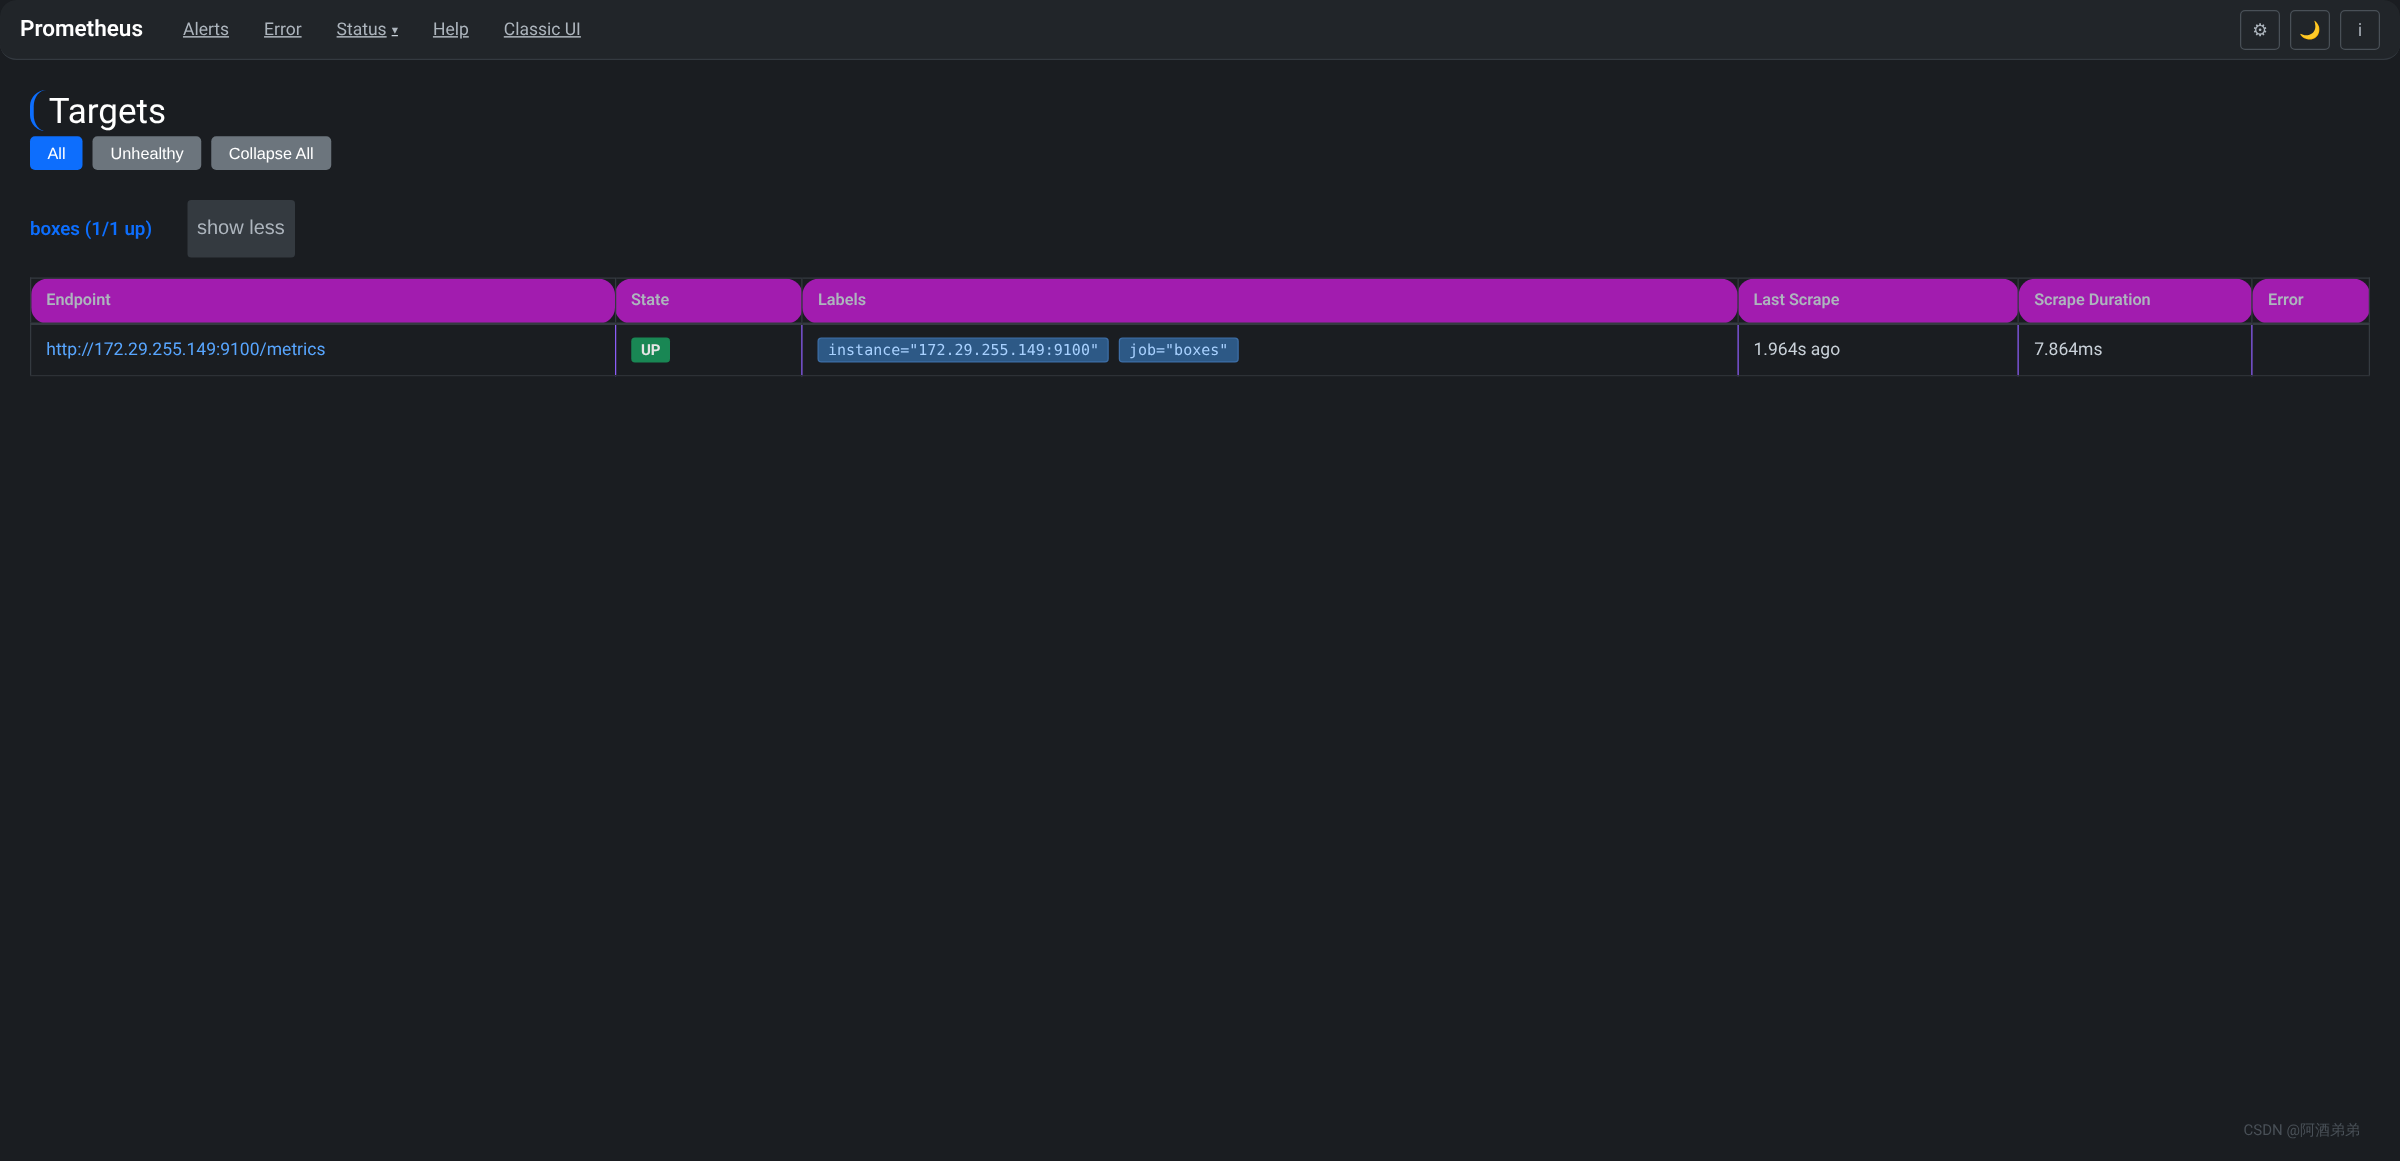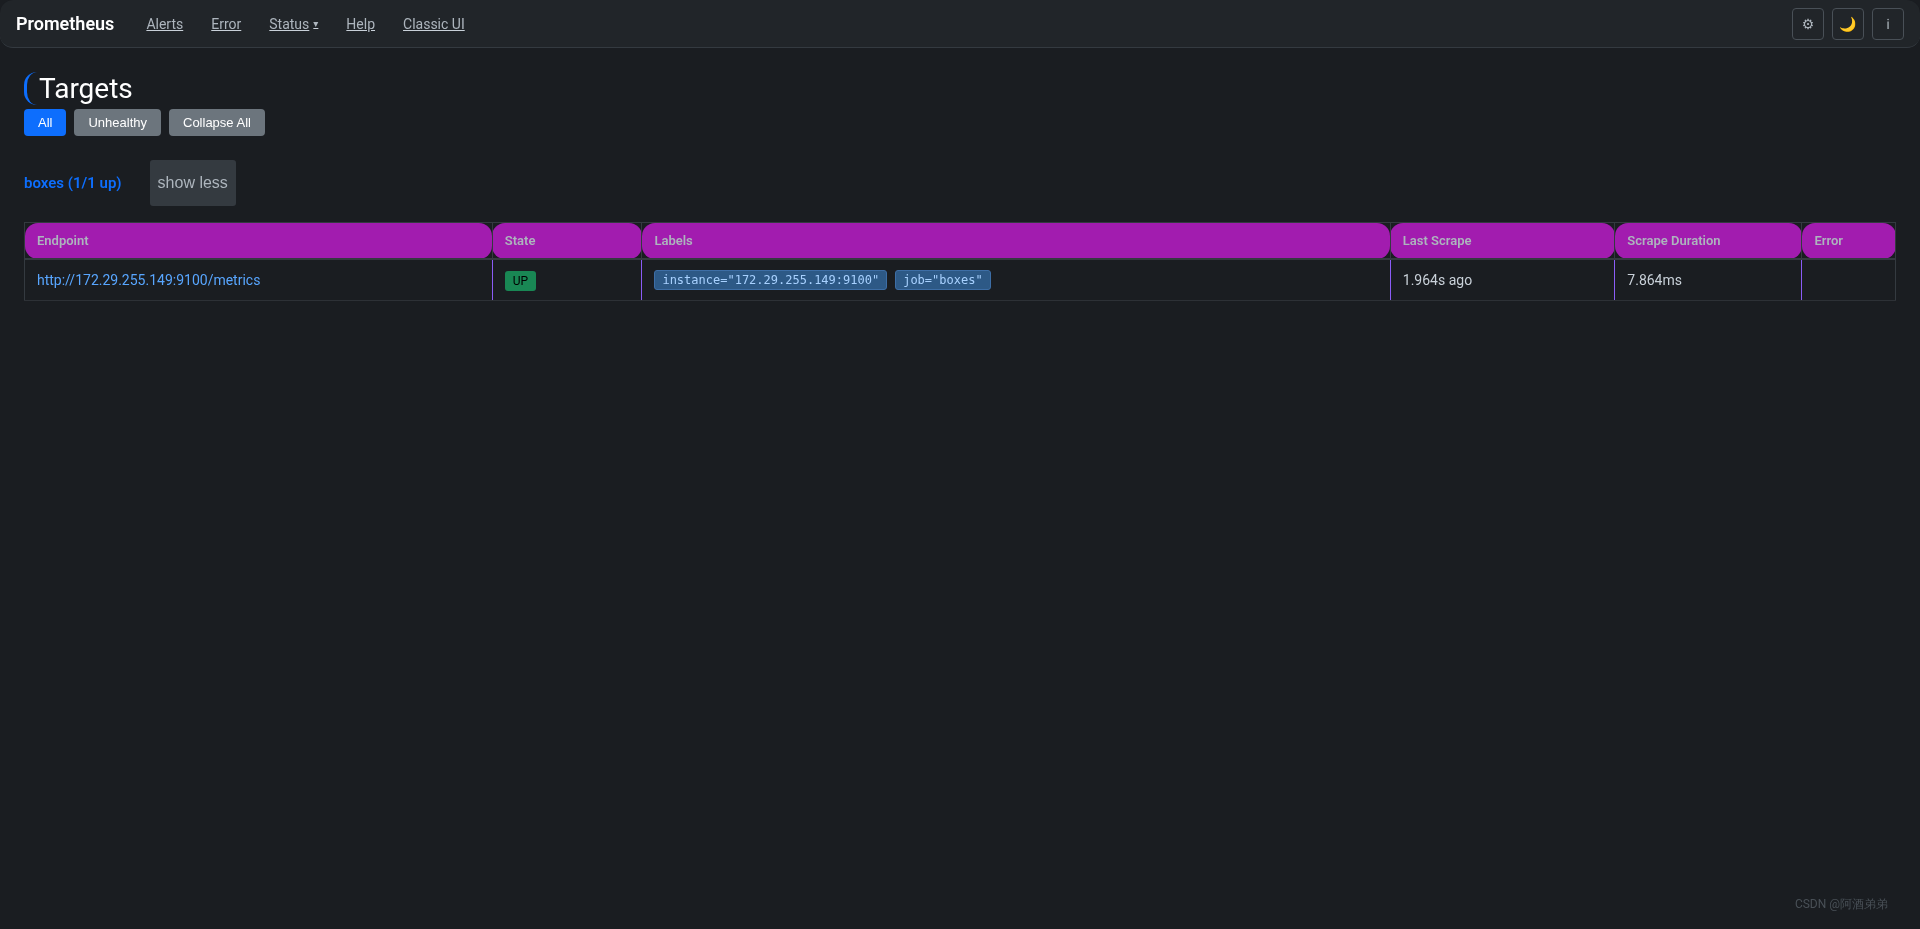--- a/index.html
+++ b/index.html
@@ -193,25 +193,25 @@
       border-right: none;
     }
 
     .endpoint-link {
       color: #58a6ff;
       text-decoration: none;
     }
 
     .badge-up {
       background-color: #198754;
-      color: #000000;
+      color: #e5e5e5;
       padding: 3px 8px;
       border-radius: 3px;
       font-size: 12px;
-      font-weight: 400;
+      font-weight: 700;
     }
 
     .label-badge {
       display: inline-block;
       background-color: #2d5986;
       color: #a8d1ff;
       border: 1px solid #3d6ea6;
       padding: 2px 7px;
       border-radius: 3px;
       font-size: 12px;

